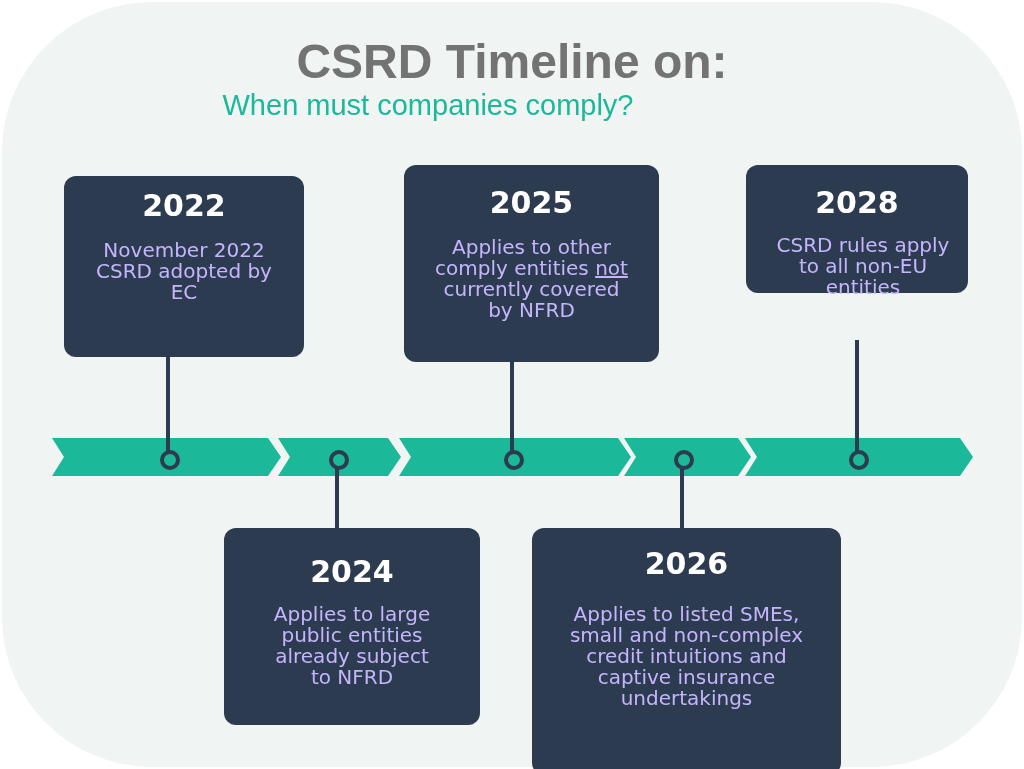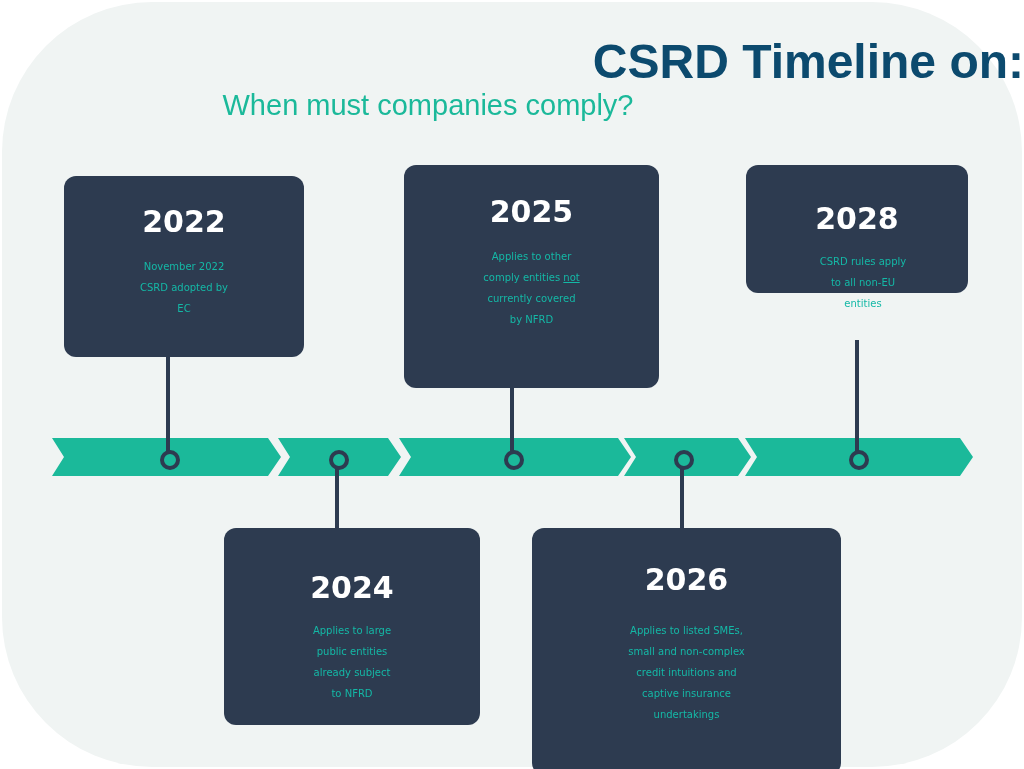--- a/index.html
+++ b/index.html
@@ -1,22 +1,22 @@
 <!DOCTYPE html>
 <html><head>
 <meta charset="utf-8">
 <style>
   html, body { margin:0; padding:0; }
   body { width:1024px; height:769px; background:#ffffff; position:relative; overflow:hidden; font-family:"DejaVu Sans", sans-serif; }
   .panel { position:absolute; left:2px; top:2px; width:1020px; height:765px; background:#f0f4f3; border-radius:150px; }
-  .title { position:absolute; left:0; width:1024px; top:36px; text-align:right; color:#0c4a6e; font-family:"Liberation Sans", sans-serif; font-weight:bold; font-size:48px; line-height:52px; }
+  .title { position:absolute; left:0; width:1024px; top:36px; text-align:center; color:#737373; font-family:"Liberation Sans", sans-serif; font-weight:bold; font-size:48px; line-height:52px; }
   .subtitle { position:absolute; left:0; width:856px; top:88px; text-align:center; color:#1bb99a; font-family:"Liberation Sans", sans-serif; font-size:29px; line-height:34px; }
   .card { position:absolute; background:#2d3b50; border-radius:12px; color:#ffffff; text-align:center; box-sizing:border-box; }
-  .card .year { font-family:"DejaVu Sans", sans-serif; font-weight:bold; font-size:30px; line-height:36px; display:block;margin-top:16px; }
-  .card .desc { font-family:"DejaVu Sans", sans-serif; font-size:10px; line-height:21px; color:#14b8a6; display:block; white-space:pre-line; }
+  .card .year { font-family:"DejaVu Sans", sans-serif; font-weight:bold; font-size:30px; line-height:36px; display:block; }
+  .card .desc { font-family:"DejaVu Sans", sans-serif; font-size:20px; line-height:21px; color:#c4b5fd; display:block; white-space:pre-line; }
   .card .desc u { text-decoration:underline; }
   .stem { position:absolute; width:4px; background:#2d3b50; }
   .node { position:absolute; width:12px; height:12px; border:4px solid #2d3b50; border-radius:50%; background:#1bb99a; }
   svg.arrows { position:absolute; left:0; top:0; }
 </style>
 </head>
 <body>
 
 <div class="panel"></div>
 
@@ -51,21 +51,21 @@
 </div>
 
 <div class="card" style="left:224px; top:528px; width:256px; height:197px; padding-top:26px;">
   <span class="year">2024</span>
   <span class="desc" style="margin-top:14px;text-align:center;">Applies to large
 public entities
 already subject
 to NFRD</span>
 </div>
 
-<div class="card" style="left:404px; top:165px; width:255px; height:223px; padding-top:13px;">
+<div class="card" style="left:404px; top:165px; width:255px; height:197px; padding-top:20px;">
   <span class="year">2025</span>
   <span class="desc" style="margin-top:16px;"><span>Applies to other
 comply entities </span><u>not</u><span>
 currently covered
 by NFRD</span></span>
 </div>
 
 <div class="card" style="left:532px; top:528px; width:309px; height:247px; padding-top:18px;">
   <span class="year">2026</span>
   <span class="desc" style="margin-top:22px;">Applies to listed SMEs,

